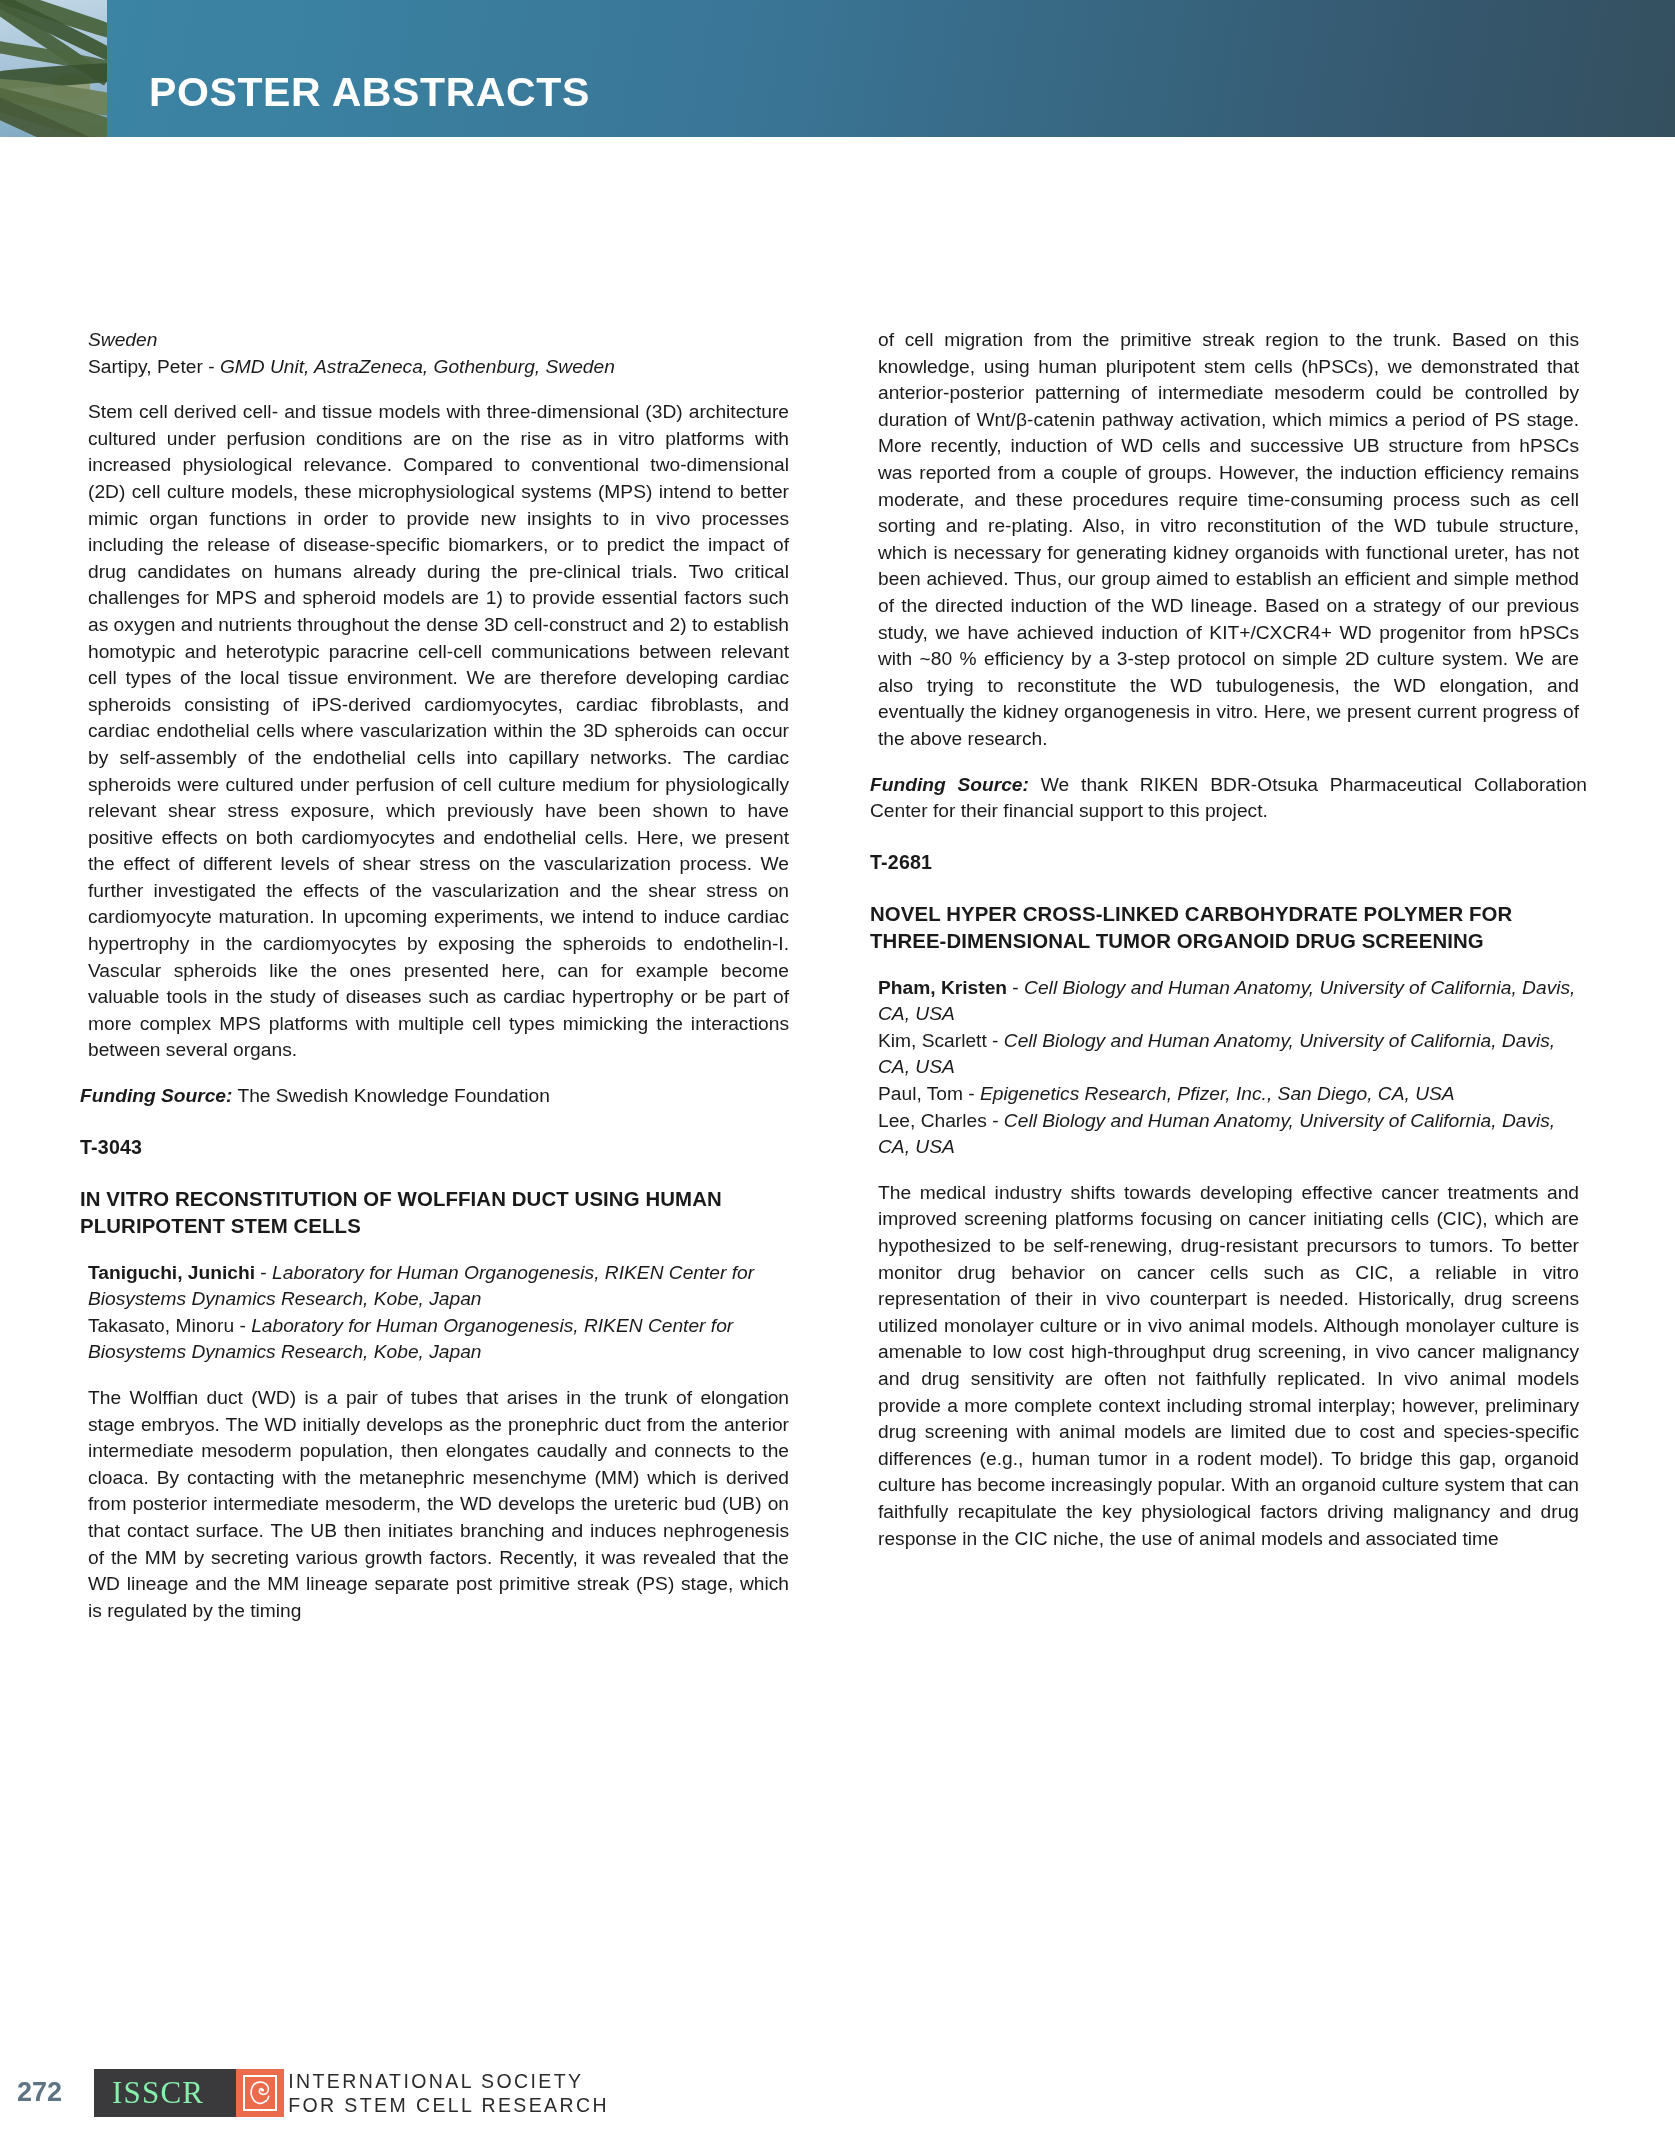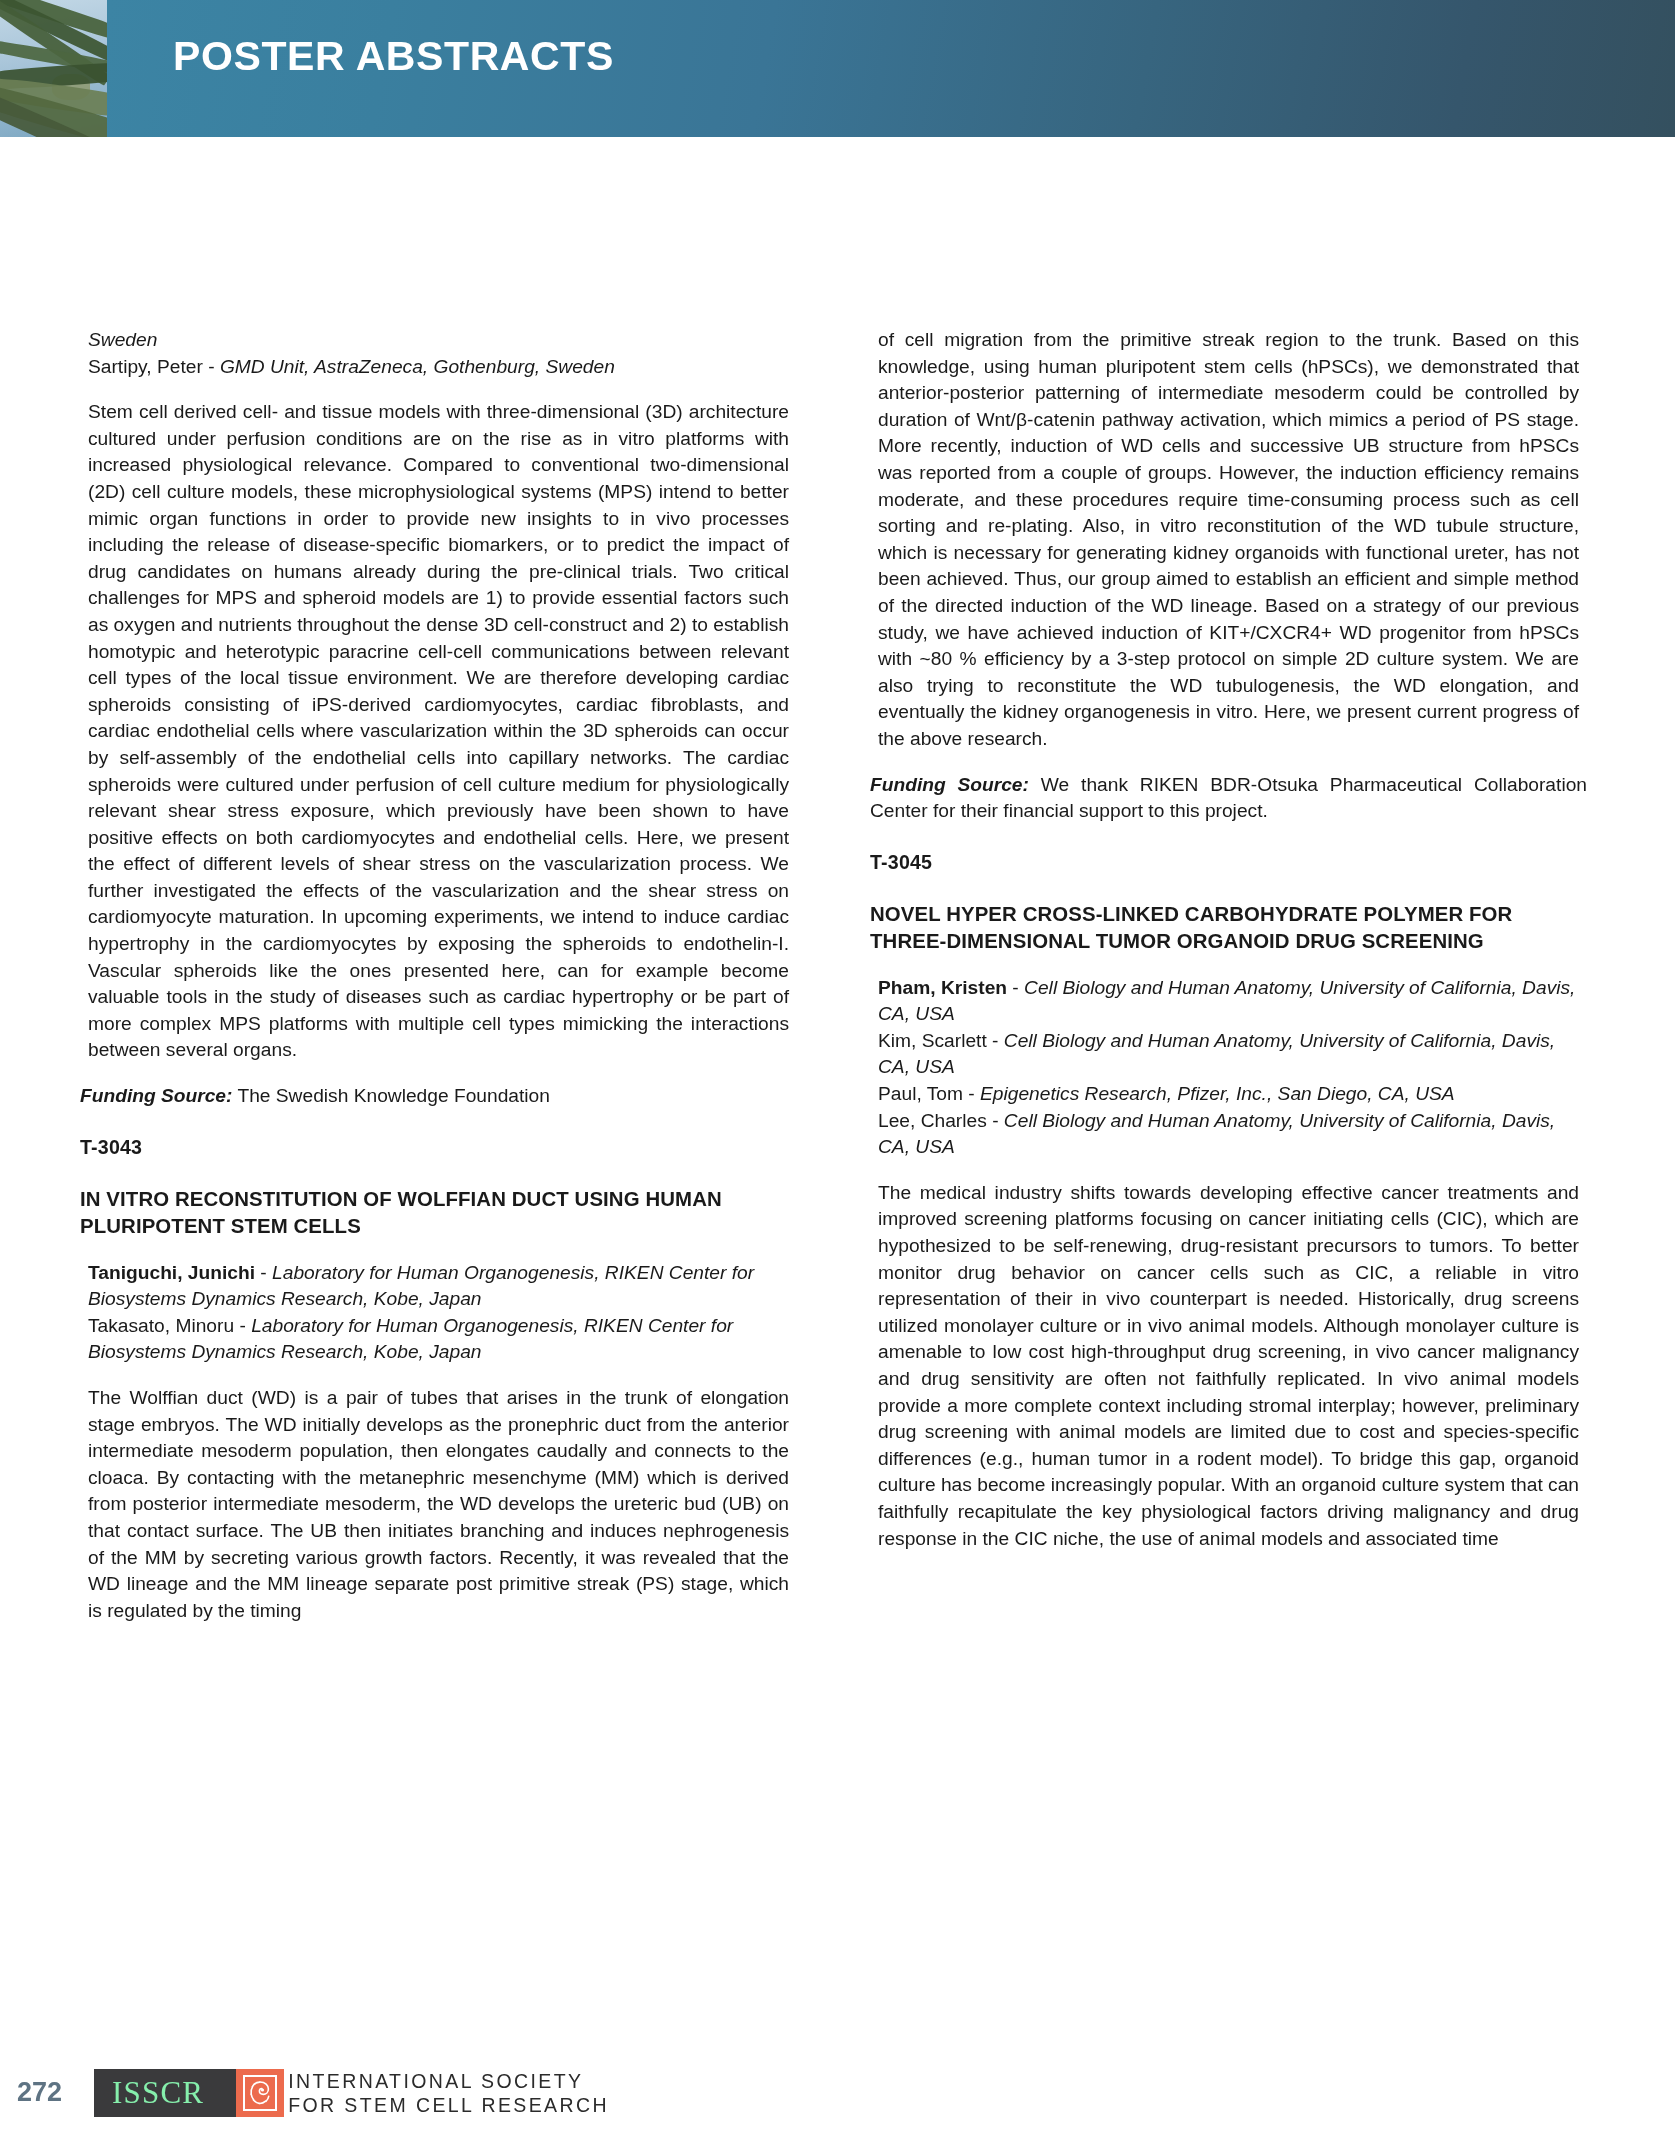--- a/index.html
+++ b/index.html
@@ -54,24 +54,23 @@
     width: 38px; height: 26px;
     background: #8f9b73;
     border-radius: 40%;
     opacity: .9;
   }
 
   .banner-bar {
     flex: 1 1 auto;
     background: linear-gradient(100deg, #3c84a4 0%, #3a7f9f 18%, #3a7596 42%, #37657f 66%, #35566c 86%, #34505f 100%);
     display: flex;
-    align-items: center;
+    align-items: flex-end;
     padding-bottom: 24px;
     box-sizing: border-box;
-    padding-left: 24px;
   }
   .banner-title {
     color: #ffffff;
     font-size: 41px;
     font-weight: bold;
     letter-spacing: 0.6px;
     padding-left: 42px;
     line-height: 1;
     font-family: "Liberation Sans", sans-serif;
   }
@@ -264,21 +263,21 @@
 
       <p class="para tight">The Wolffian duct (WD) is a pair of tubes that arises in the trunk of elongation stage embryos. The WD initially develops as the pronephric duct from the anterior intermediate mesoderm population, then elongates caudally and connects to the cloaca. By contacting with the metanephric mesenchyme (MM) which is derived from posterior intermediate mesoderm, the WD develops the ureteric bud (UB) on that contact surface. The UB then initiates branching and induces nephrogenesis of the MM by secreting various growth factors. Recently, it was revealed that the WD lineage and the MM lineage separate post primitive streak (PS) stage, which is regulated by the timing</p>
     </div>
 
     <div class="col">
 
       <p class="para">of cell migration from the primitive streak region to the trunk. Based on this knowledge, using human pluripotent stem cells (hPSCs), we demonstrated that anterior-posterior patterning of intermediate mesoderm could be controlled by duration of Wnt/β-catenin pathway activation, which mimics a period of PS stage. More recently, induction of WD cells and successive UB structure from hPSCs was reported from a couple of groups. However, the induction efficiency remains moderate, and these procedures require time-consuming process such as cell sorting and re-plating. Also, in vitro reconstitution of the WD tubule structure, which is necessary for generating kidney organoids with functional ureter, has not been achieved. Thus, our group aimed to establish an efficient and simple method of the directed induction of the WD lineage. Based on a strategy of our previous study, we have achieved induction of KIT+/CXCR4+ WD progenitor from hPSCs with ~80 % efficiency by a 3-step protocol on simple 2D culture system. We are also trying to reconstitute the WD tubulogenesis, the WD elongation, and eventually the kidney organogenesis in vitro. Here, we present current progress of the above research.</p>
 
       <p class="funding"><span class="fs-label">Funding Source:</span><span> We thank RIKEN BDR-Otsuka Pharmaceutical Collaboration Center for their financial support to this project.</span></p>
 
-      <div class="abs-id">T-3045</div>
+      <div class="abs-id">T-2681</div>
 
       <div class="abs-title">NOVEL HYPER CROSS-LINKED CARBOHYDRATE POLYMER FOR THREE-DIMENSIONAL TUMOR ORGANOID DRUG SCREENING</div>
 
       <div class="author-block">
         <div class="author-line"><span class="au-name lead">Pham, Kristen</span><span class="au-name"> - </span><span class="au-affil">Cell Biology and Human Anatomy, University of California, Davis, CA, USA</span></div>
         <div class="author-line"><span class="au-name">Kim, Scarlett</span><span class="au-name"> - </span><span class="au-affil">Cell Biology and Human Anatomy, University of California, Davis, CA, USA</span></div>
         <div class="author-line"><span class="au-name">Paul, Tom</span><span class="au-name"> - </span><span class="au-affil">Epigenetics Research, Pfizer, Inc., San Diego, CA, USA</span></div>
         <div class="author-line"><span class="au-name">Lee, Charles</span><span class="au-name"> - </span><span class="au-affil">Cell Biology and Human Anatomy, University of California, Davis, CA, USA</span></div>
       </div>
 

